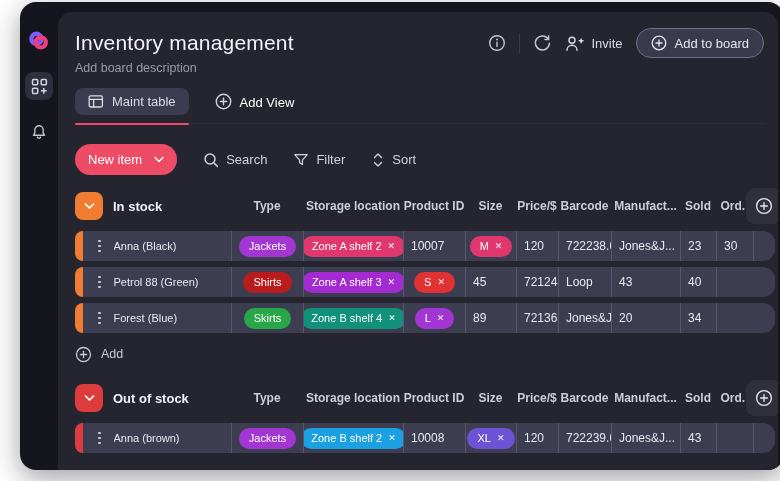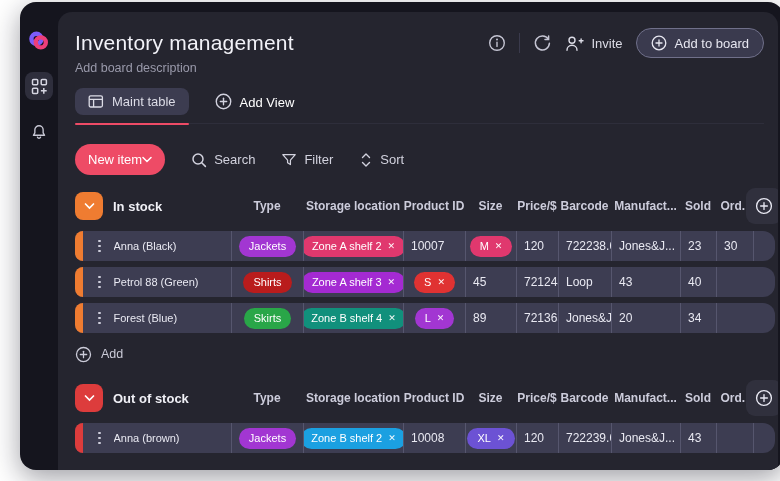--- a/index.html
+++ b/index.html
@@ -37,21 +37,21 @@
     border:1px solid #70708a;border-radius:16px;padding:6px 14px;cursor:pointer;}
   .description{margin-top:3px;font-size:12.5px;color:var(--txt-dim);}
   .tabbar{margin-top:13px;display:flex;align-items:center;gap:26px;padding-bottom:8px;border-bottom:1px solid #2e2e3b;}
   .tab{position:relative;display:inline-flex;align-items:center;gap:8px;background:#3c3c50;border:none;border-radius:8px;
     padding:6px 13px;font-size:13px;color:#dcdce6;cursor:pointer;}
   .tab::after{content:'';position:absolute;left:0;right:0;bottom:-10px;height:2px;background:var(--accent);border-radius:2px;}
   .add-view{display:inline-flex;align-items:flex-end;gap:8px;background:none;border:none;font-size:13px;color:#ffffff;cursor:pointer;}
   
   .board{padding:20px 0 0 17px;flex:1;}
   .toolbar{display:flex;align-items:center;gap:26px;}
-  .new-item-btn{display:inline-flex;align-items:center;background:var(--accent);color:#fff;border:none;
+  .new-item-btn{display:inline-flex;align-items:center;gap:12px;background:var(--accent);color:#fff;border:none;
     border-radius:16px;height:31px;padding:0 13px;font-size:13px;cursor:pointer;}
   .tool{display:inline-flex;align-items:center;gap:7px;background:none;border:none;font-size:13px;color:#d2d2de;cursor:pointer;}
   .groups{margin-top:14px;display:flex;flex-direction:column;}
   .group + .group{margin-top:14px;}
   .group-header,.row{display:grid;grid-template-columns:8px 148px 72px 100px 62px 51px 42px 53px 69px 36px 37px 22px;width:700px;}
   .group-header{position:relative;height:34px;align-items:center;margin-bottom:8px;}
   .gh-first{grid-column:1/3;display:flex;align-items:center;gap:10px;}
   .collapse-btn{width:28px;height:28px;border:none;border-radius:8px;display:flex;align-items:center;justify-content:center;cursor:pointer;color:#fff;}
   .group-title{font-size:13px;font-weight:700;color:#f0f0f6;}
   .col-h{font-size:12px;font-weight:700;color:#ccccdb;text-align:center;overflow:hidden;white-space:nowrap;}

